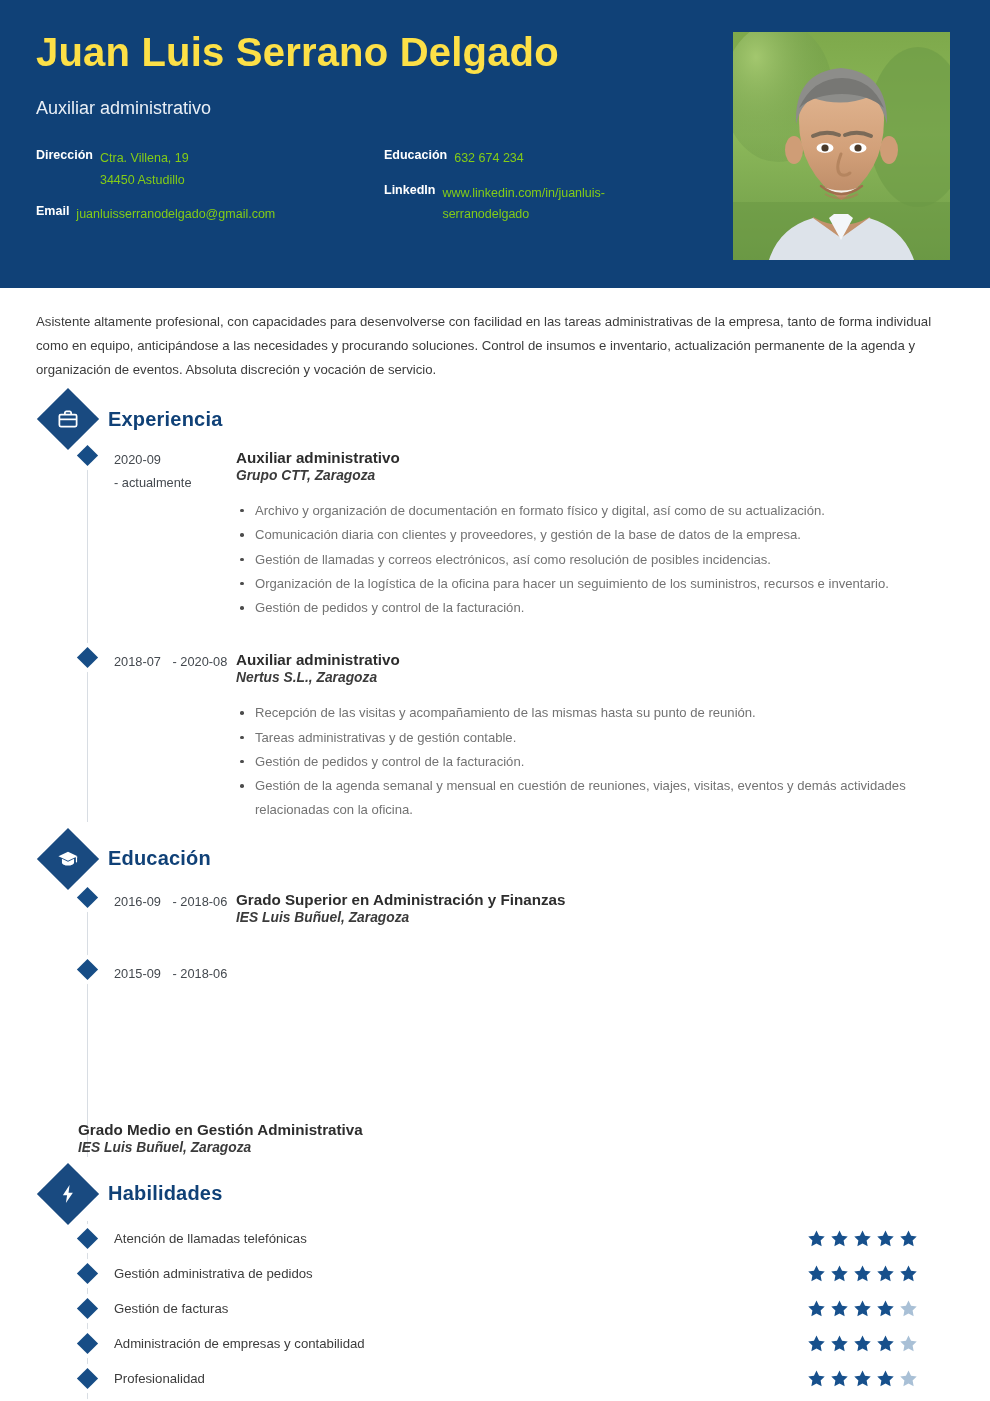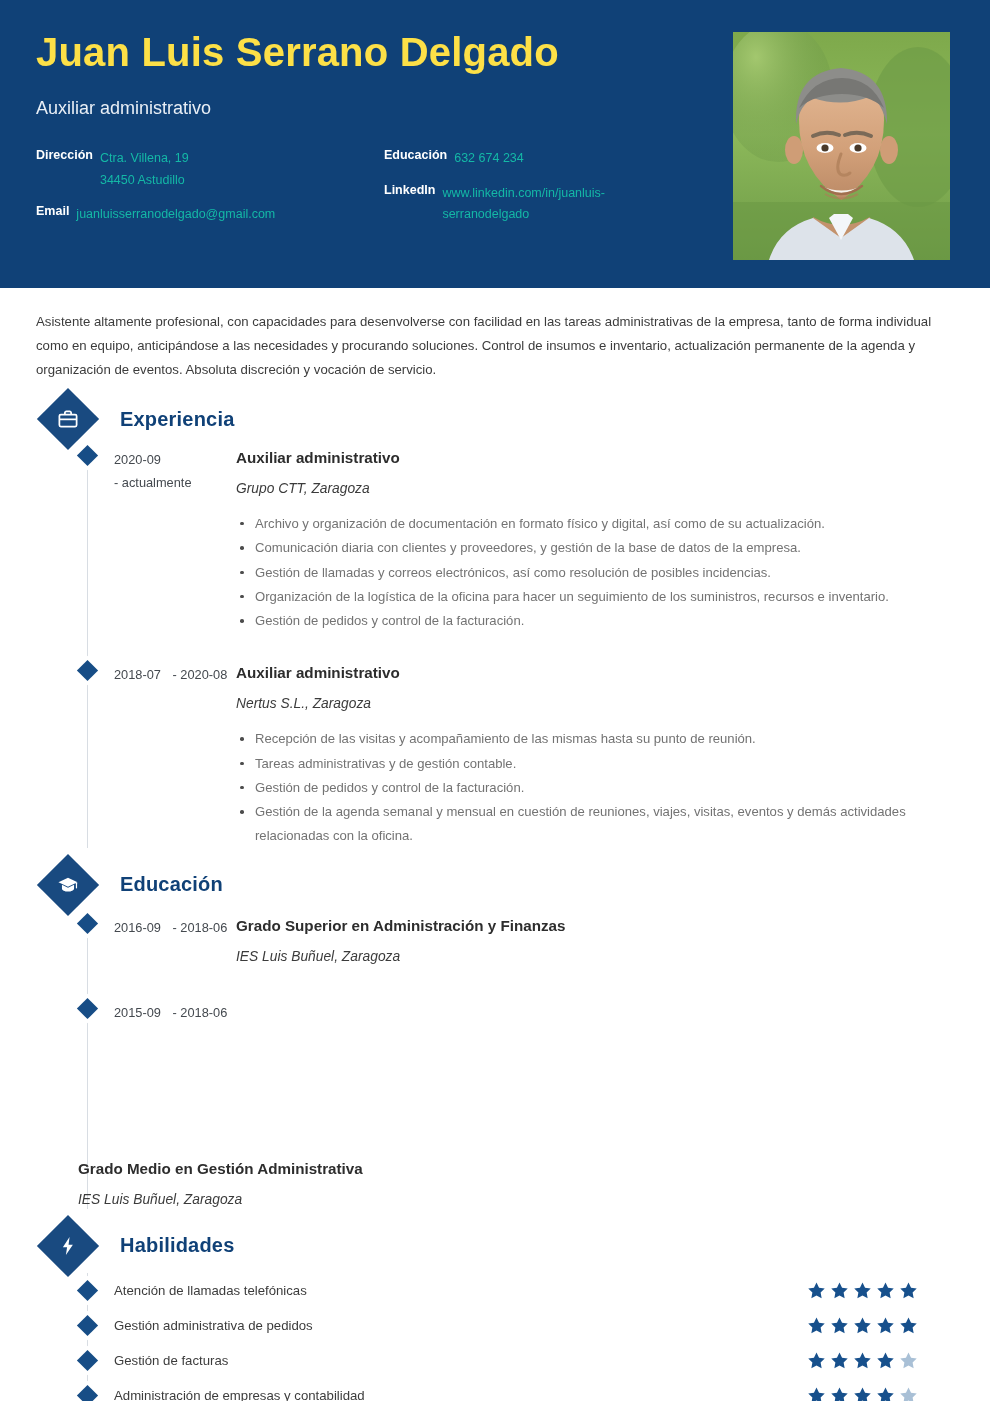--- a/index.html
+++ b/index.html
@@ -64,21 +64,21 @@
   }
   .contact-label {
     font-size: 12.5px;
     font-weight: bold;
     color: #ffffff;
     white-space: nowrap;
     padding-top: 0px;
   }
   .contact-value {
     font-size: 12.5px;
-    color: #14b8a6;
+    color: #84cc16;
     margin-left: 7px;
     line-height: 1.72;
     word-break: break-word;
   }
   .contact-value .line2 { display: block; }
 
   
   .photo {
     position: absolute;
     left: 733px;
@@ -109,21 +109,20 @@
   .section {
     position: relative;
     margin-top: 14px;
   }
   .sec-head {
     display: flex;
     align-items: center;
     height: 46px;
     position: relative;
     z-index: 3;
-    gap: 12px;
   }
   .diamond-lg {
     width: 44px;
     height: 44px;
     background: #194a80;
     transform: rotate(45deg);
     margin-left: 10px;
     display: flex;
     align-items: center;
     justify-content: center;
@@ -192,22 +191,22 @@
   .entry-role {
     font-size: 15.2px;
     font-weight: bold;
     color: #2d2d2d;
     line-height: 1.25;
   }
   .entry-org {
     font-size: 13.8px;
     font-style: italic;
     color: #3b3b3b;
-    margin-top: 13px;
     line-height: 1.3;
+    font-weight: bold;
   }
   .bullets {
     margin-top: 14px;
     list-style: none;
   }
   .bullets li {
     position: relative;
     font-size: 13.1px;
     color: #737373;
     line-height: 1.78;

